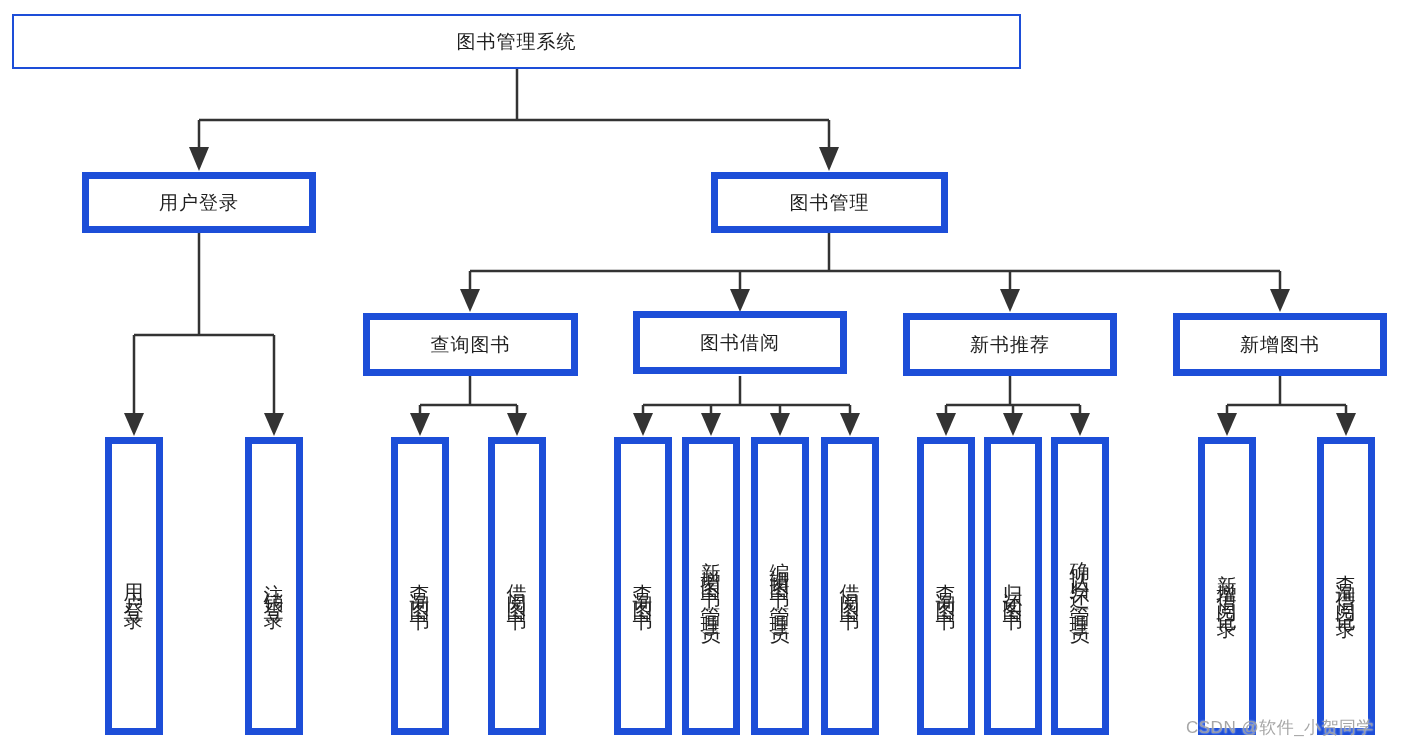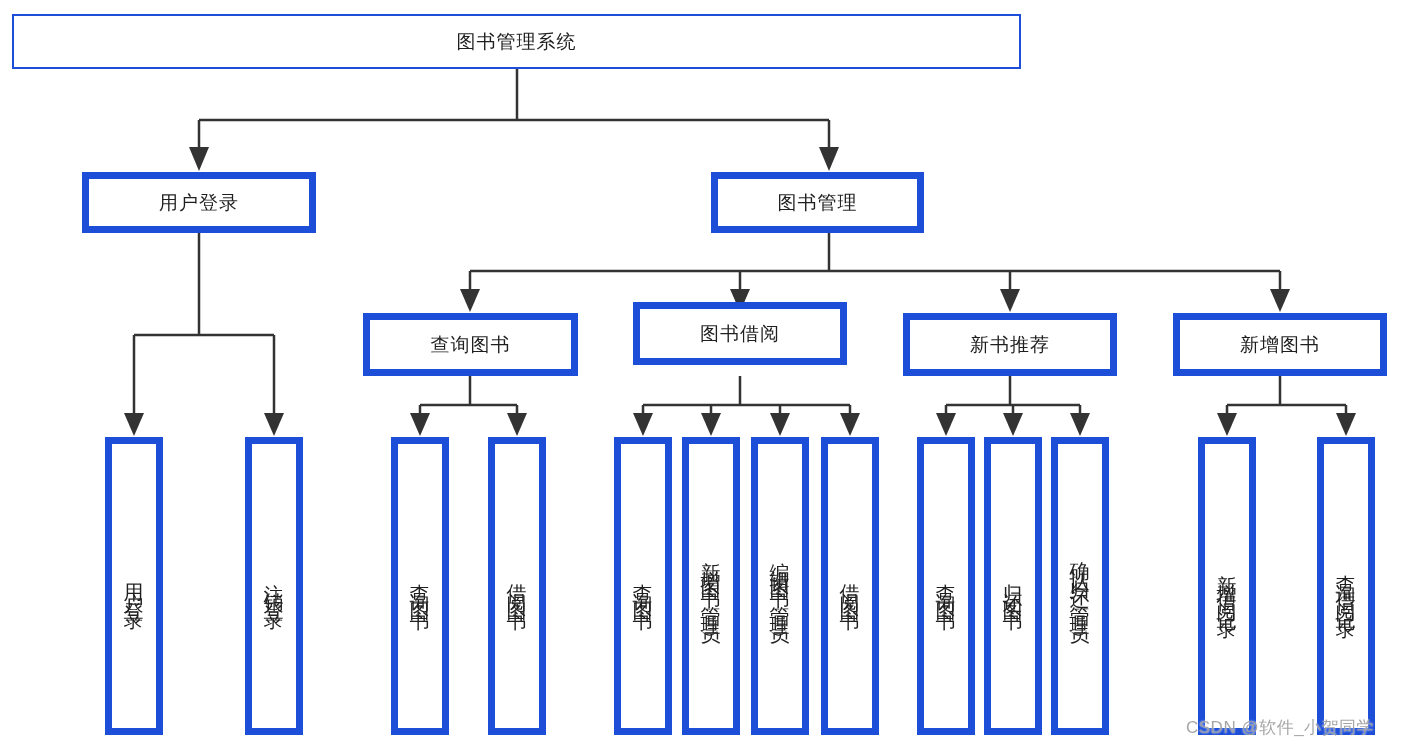--- a/index.html
+++ b/index.html
@@ -129,28 +129,28 @@
     </g>
   </svg>
 
   <div class="node root" style="left:12px;top:14px;width:1009px;height:55px">
     <span class="hlabel">图书管理系统</span>
   </div>
 
   <div class="node" style="left:82px;top:172px;width:234px;height:61px">
     <span class="hlabel">用户登录</span>
   </div>
-  <div class="node" style="left:711px;top:172px;width:213px;height:61px">
+  <div class="node" style="left:711px;top:172px;width:237px;height:61px">
     <span class="hlabel">图书管理</span>
   </div>
 
   <div class="node" style="left:363px;top:313px;width:215px;height:63px">
     <span class="hlabel">查询图书</span>
   </div>
-  <div class="node" style="left:633px;top:302px;width:214px;height:63px">
+  <div class="node" style="left:633px;top:311px;width:214px;height:63px">
     <span class="hlabel">图书借阅</span>
   </div>
   <div class="node" style="left:903px;top:313px;width:214px;height:63px">
     <span class="hlabel">新书推荐</span>
   </div>
   <div class="node" style="left:1173px;top:313px;width:214px;height:63px">
     <span class="hlabel">新增图书</span>
   </div>
 
   <div class="node leaf" style="left:105px">

